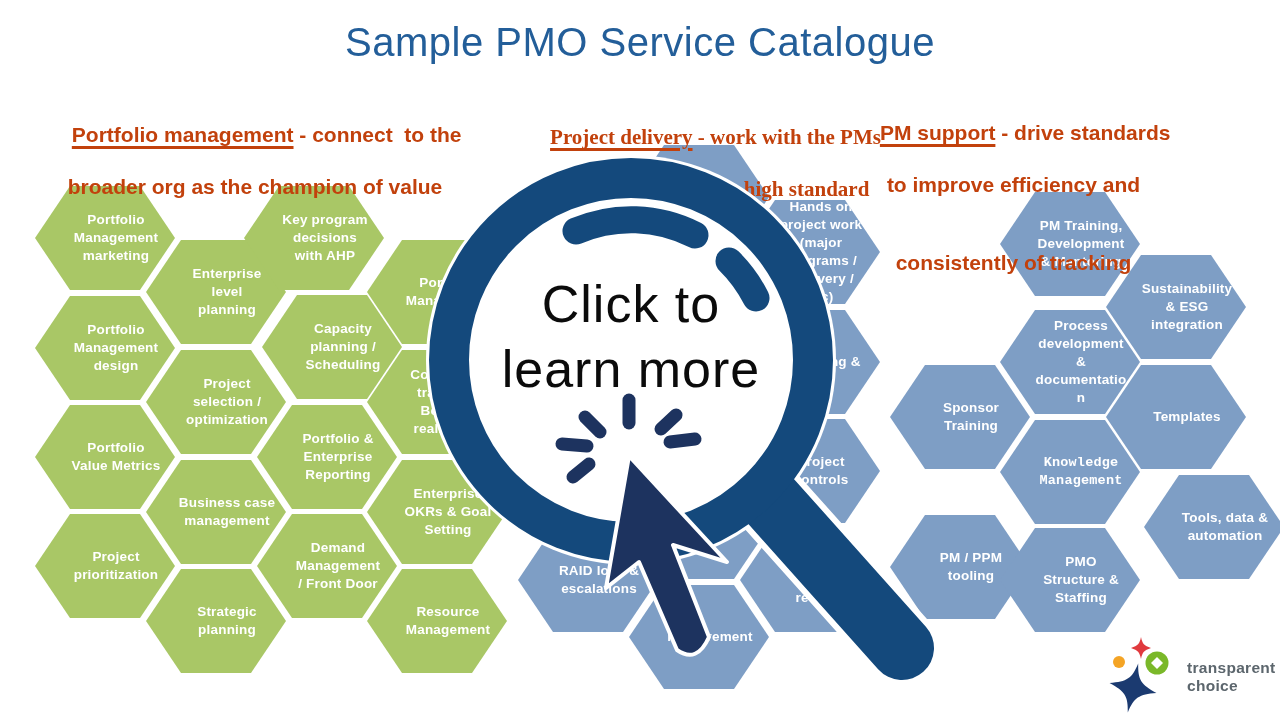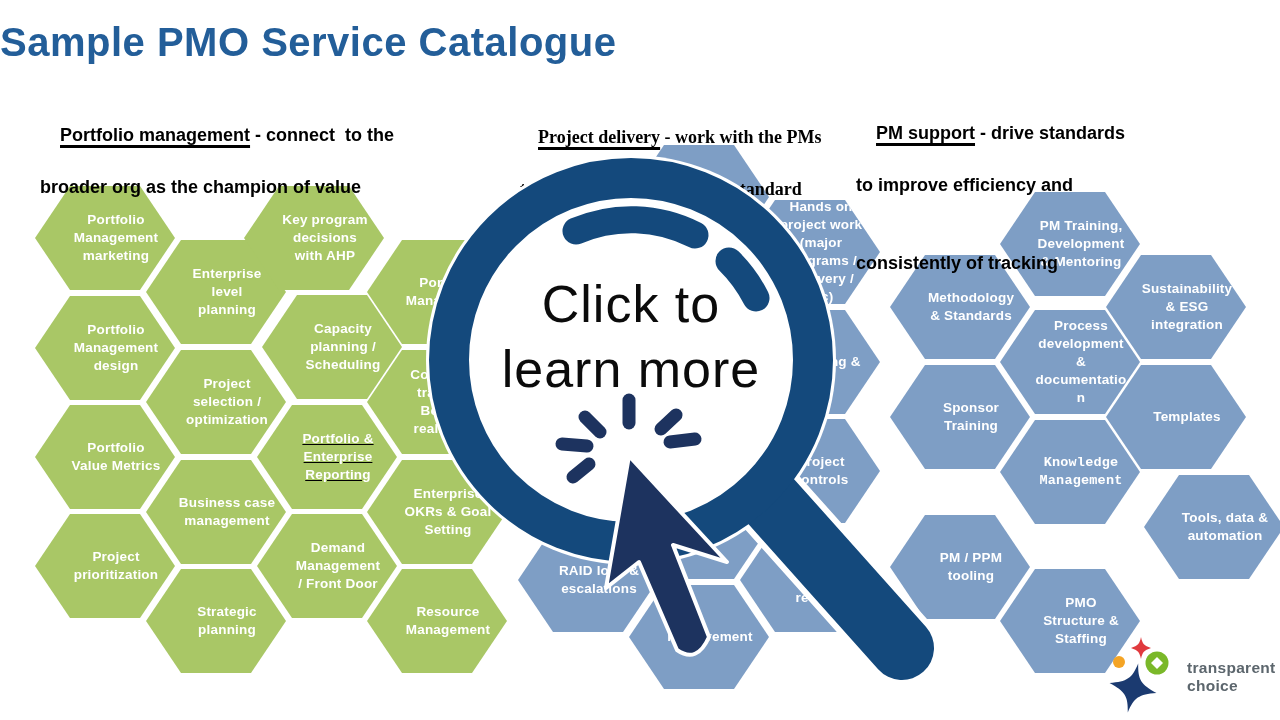--- a/index.html
+++ b/index.html
@@ -1,21 +1,21 @@
 <!DOCTYPE html>
 <html style="--green: #a9c766; --blue: #7e9ec5; --navy_ring: #14497c; --navy_dark: #1d335f; --title_blue: #235e99; --logo_gray: #5c666d; --logo_red: #e03a3e; --logo_green: #7ab829; --logo_orange: #f4a425; --logo_navy: #1b3a70;"><head>
 <meta charset="utf-8">
 <style>
   html,body{margin:0;padding:0;background:#fff;}
   .canvas{position:relative;width:1280px;height:720px;background:#ffffff;overflow:hidden;
           font-family:"Liberation Sans",sans-serif;}
-  .title{position:absolute;left:0;top:20px;width:1280px;text-align:left;
-         font-size:40px;font-weight:700;color:var(--title_blue);letter-spacing:.5px;z-index:2;}
-  .hdr{position:absolute;z-index:2;text-align:left;color:#000000;font-weight:700;
-       font-size:18px;line-height:26px;white-space:pre-wrap;}
+  .title{position:absolute;left:0;top:20px;width:1280px;text-align:center;
+         font-size:40px;font-weight:400;color:var(--title_blue);letter-spacing:.5px;z-index:2;}
+  .hdr{position:absolute;z-index:2;text-align:center;color:#c2410c;font-weight:700;
+       font-size:21px;line-height:26px;white-space:pre-wrap;}
   .hdr .lead{text-decoration:underline;text-decoration-thickness:2.5px;text-underline-offset:4px;}
   #hdr-portfolio{left:40px;top:96px;width:430px;}
   #hdr-delivery{left:520px;top:98px;width:370px;font-family:Liberation Serif, serif;}
   #hdr-support{left:856px;top:94px;width:315px;}
   #hex-layer{position:absolute;left:0;top:0;width:1280px;height:720px;z-index:1;}
   .hex{position:absolute;width:140px;height:104px;
        clip-path:polygon(25% 0,75% 0,100% 50%,75% 100%,25% 100%,0 50%);
        display:flex;align-items:center;justify-content:flex-end;}
   .hex-label{width:118px;text-align:center;white-space:pre-line;color:#fff;
              font-weight:700;font-size:13.5px;line-height:18px;letter-spacing:.2px;}
@@ -89,21 +89,21 @@
       <div class="hex" style="left: 244px; top: 186px; background: var(--green);">
         <span class="hex-label">Key program
 decisions
 with AHP</span>
       </div>
       <div class="hex" style="left: 262px; top: 295px; background: var(--green);">
         <span class="hex-label">Capacity
 planning /
 Scheduling</span>
       </div>
-      <div class="hex" style="left: 257px; top: 405px; background: var(--green); text-decoration: underline;">
+      <div class="hex" style="left: 257px; top: 405px; background: var(--green);">
         <span class="hex-label">Portfolio &amp;
 Enterprise
 Reporting</span>
       </div>
       <div class="hex" style="left: 257px; top: 514px; background: var(--green);">
         <span class="hex-label">Demand
 Management
 / Front Door</span>
       </div>
       <div class="hex" style="left: 367px; top: 240px; background: var(--green);">
@@ -158,24 +158,20 @@
       <div class="hex" style="left: 740px; top: 528px; background: var(--blue);">
         <span class="hex-label">Lessons
 learned
 reviews</span>
       </div>
       <div class="hex" style="left: 1000px; top: 192px; background: var(--blue);">
         <span class="hex-label">PM Training,
 Development
 &amp; Mentoring</span>
       </div>
-      <div class="hex" style="left: 890px; top: 255px; background: var(--blue);">
-        <span class="hex-label">Methodology
-&amp; Standards</span>
-      </div>
       <div class="hex" style="left: 1106px; top: 255px; background: var(--blue);">
         <span class="hex-label">Sustainability
 &amp; ESG
 integration</span>
       </div>
       <div class="hex" style="left: 1000px; top: 310px; background: var(--blue);">
         <span class="hex-label">Process
 development
 &amp;
 documentatio
@@ -193,21 +189,21 @@
 Management</span>
       </div>
       <div class="hex" style="left: 890px; top: 475px; background: var(--blue); margin-top: 40px;">
         <span class="hex-label">PM / PPM
 tooling</span>
       </div>
       <div class="hex" style="left: 1144px; top: 475px; background: var(--blue);">
         <span class="hex-label">Tools, data &amp;
 automation</span>
       </div>
-      <div class="hex" style="left: 1000px; top: 528px; background: var(--blue); margin-top: 41px;">
+      <div class="hex" style="left: 1000px; top: 528px; background: var(--blue);">
         <span class="hex-label">PMO
 Structure &amp;
 Staffing</span>
       </div>
     </div>
 
   <svg class="overlay" width="1280" height="720" viewBox="0 0 1280 720">
     <g>
       <circle cx="631" cy="360" r="205" style="fill:#ffffff"></circle>
       <line x1="768" y1="498" x2="902" y2="648" stroke="#ffffff" stroke-width="76" stroke-linecap="round"></line>

